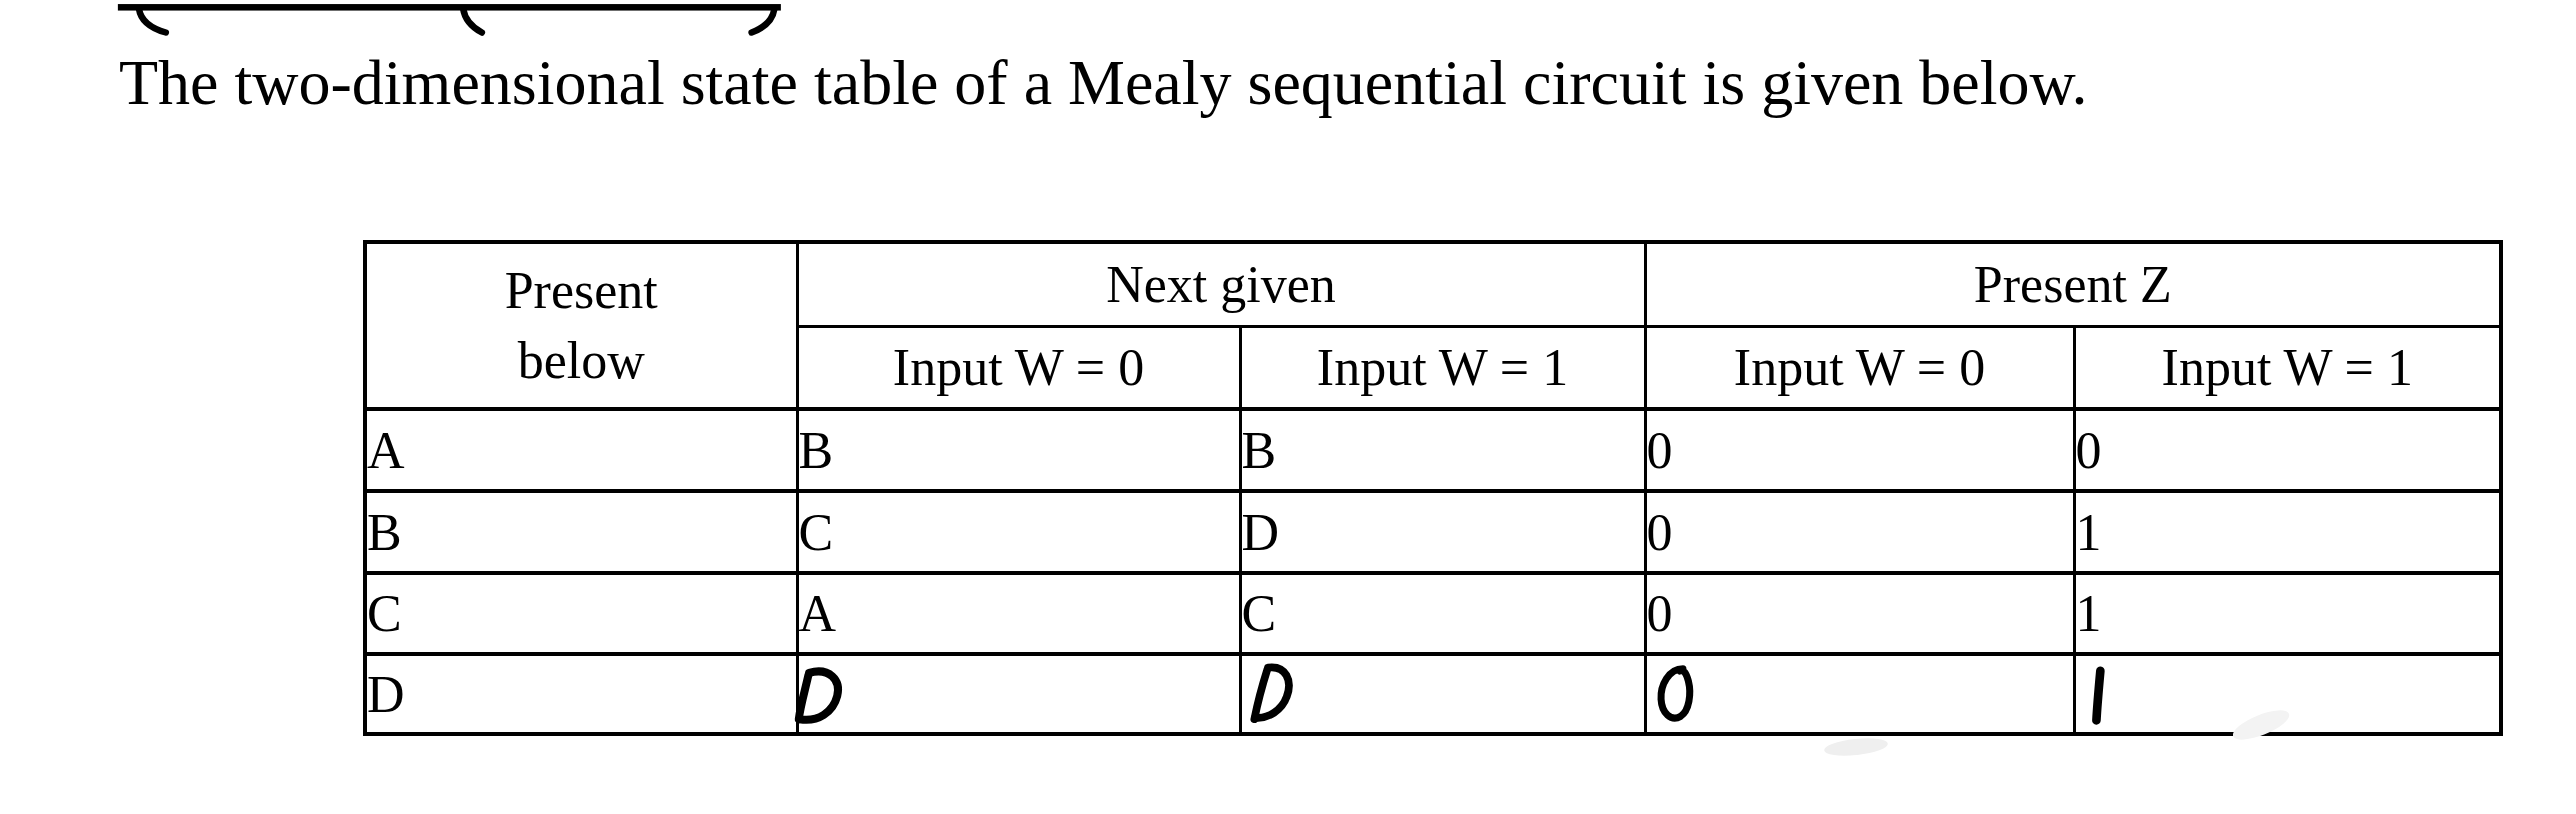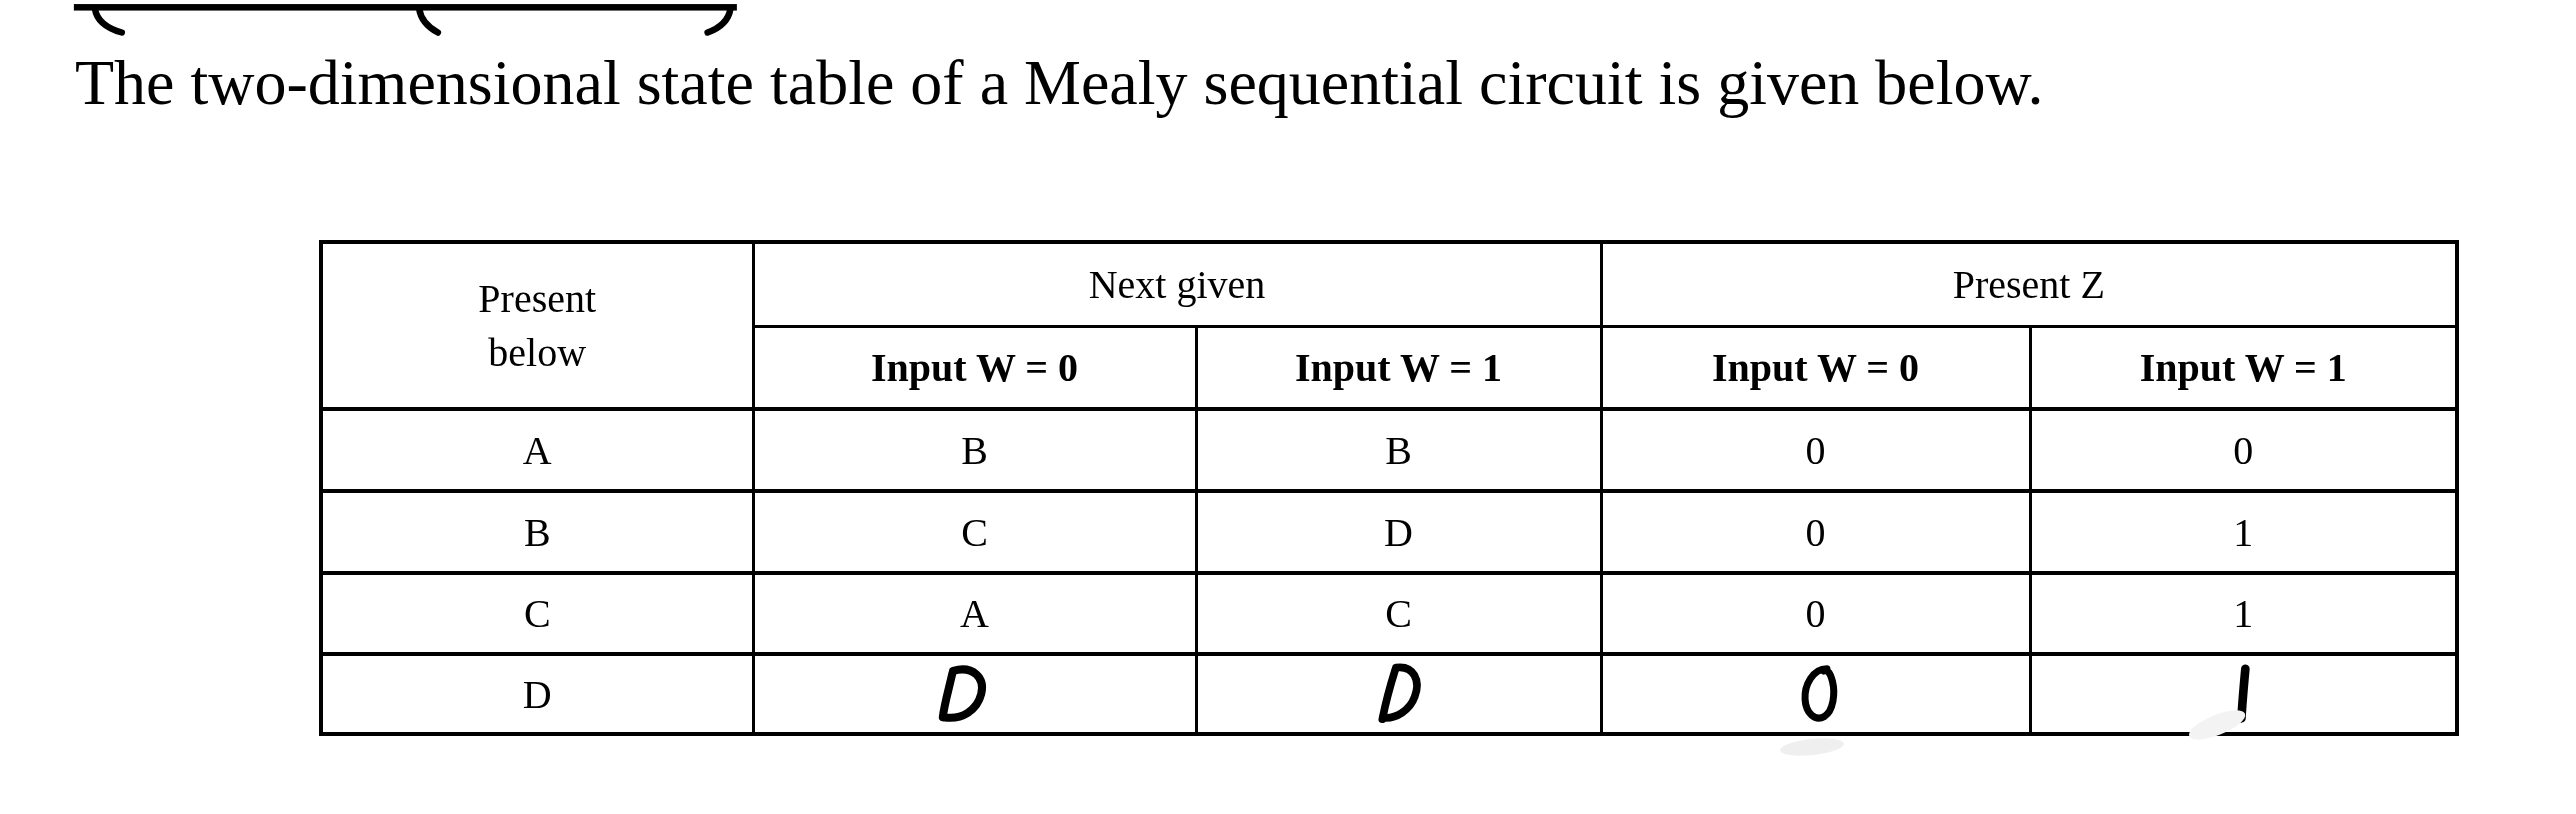--- a/index.html
+++ b/index.html
@@ -4,56 +4,55 @@
 <style>
   html,body{margin:0;padding:0;}
   body{
     width:2576px;height:814px;
     background:#ffffff;
     position:relative;
     overflow:hidden;
     font-family:"Liberation Serif","DejaVu Serif",serif;
     color:#000;
   }
-  .page{position:absolute;inset:0;}
+  .page{position:absolute;inset:0;margin-left:44px;}
 
   
   .clipped-heading{position:absolute;left:65px;top:0;width:684px;height:39px;}
 
   
   .intro{
     position:absolute;left:75px;top:46px;
     font-size:64px;line-height:1.15;
     white-space:nowrap;
     color:#000;
   }
 
   
   table.state-table{
     position:absolute;left:319px;top:240px;
     border-collapse:collapse;
     table-layout:fixed;
     width:2140px;
-    font-size:40px;
-    text-align:center;
+    font-size:52px;
   }
   table.state-table td,table.state-table th{
     border-left:3.3px solid #000;
     border-right:3.3px solid #000;
     padding:0;
     font-weight:normal;
     vertical-align:middle;
   }
   table.state-table{border:4.1px solid #000;}
   
   tr.hdr1 th{border-bottom:3.3px solid #000;}
   tr.hdr1{height:84px;}
   tr.hdr2{height:83px;}
   
-  tr.hdr2 th{border-bottom:4.9px solid #000;font-weight:bold;}
+  tr.hdr2 th{border-bottom:4.9px solid #000;}
   tr.body td{border-top:4.9px solid #000;}
   tr.row-a{height:82px;}
   tr.row-b{height:82px;}
   tr.row-c{height:81px;}
   tr.row-d{height:80px;}
   .two-line{line-height:1.34;}
 
   
   .ink{display:inline-block;vertical-align:middle;}
   .ink svg{display:block;}

